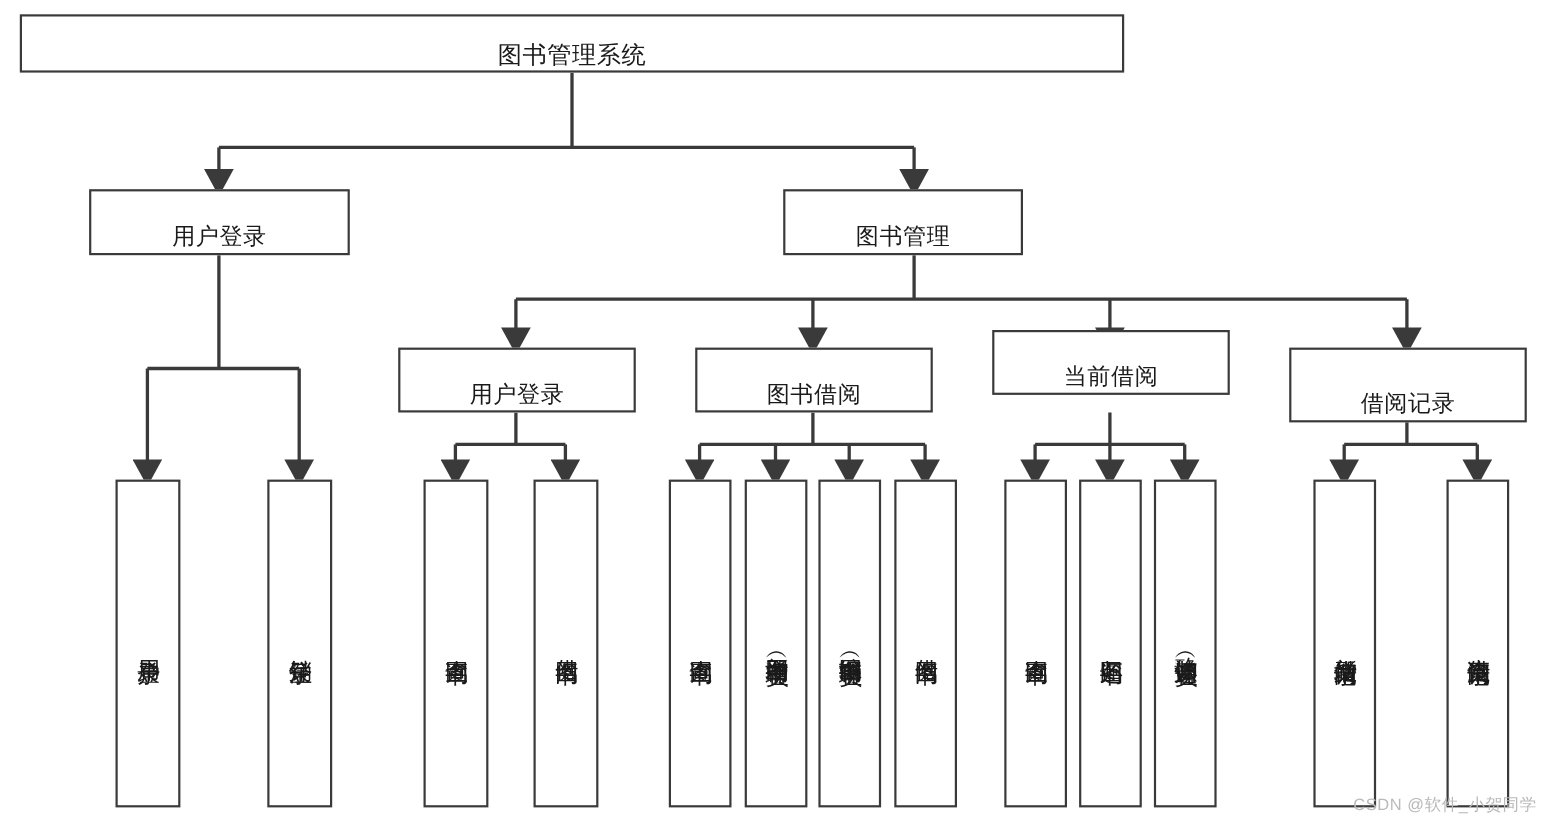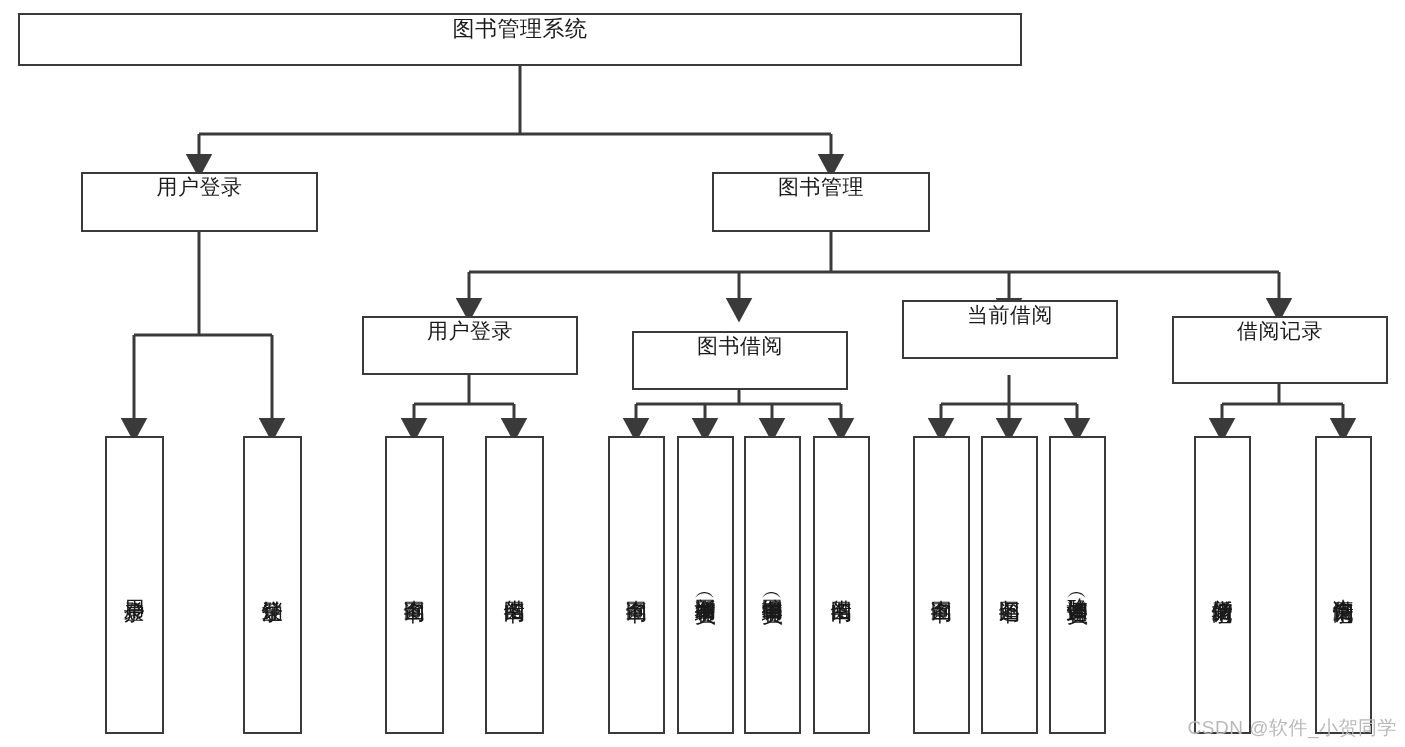--- a/index.html
+++ b/index.html
@@ -25,21 +25,21 @@
     width: 1405px;
     height: 747px;
     pointer-events: none;
   }
   .node {
     position: absolute;
     box-sizing: border-box;
     background: #ffffff;
     border: 2px solid #3a3a3a;
     display: flex;
-    align-items: flex-start;
+    align-items: flex-end;
     justify-content: center;
     color: #1a1a1a;
     z-index: 2;
   }
   .node .label {
     display: block;
     text-align: center;
     line-height: 1.28;
     letter-spacing: 0.5px;
   }
@@ -62,21 +62,21 @@
     font-size: 21px;
     line-height: 1.22;
     letter-spacing: 1px;
     max-height: 260px;
     text-align: center;
   }
   .watermark {
     position: absolute;
     right: 8px;
     bottom: 6px;
-    font-size: 19px;
+    font-size: 15px;
     color: #b9b9b9;
     letter-spacing: 0.5px;
     z-index: 5;
     white-space: nowrap;
   }
 </style>
 </head>
 <body>
 
 <div id="canvas">
@@ -138,21 +138,21 @@
   <div class="node horiz" style="left:81px; top:172px; width:237px; height:60px;">
     <span class="label">用户登录</span>
   </div>
   <div class="node horiz" style="left:712px; top:172px; width:218px; height:60px;">
     <span class="label">图书管理</span>
   </div>
 
   <div class="node horiz" style="left:362px; top:316px; width:216px; height:59px;">
     <span class="label">用户登录</span>
   </div>
-  <div class="node horiz" style="left:632px; top:331px; width:216px; height:59px;">
+  <div class="node horiz" style="left:632px; top:316px; width:216px; height:59px;">
     <span class="label">图书借阅</span>
   </div>
   <div class="node horiz" style="left:902px; top:300px; width:216px; height:59px;">
     <span class="label">当前借阅</span>
   </div>
   <div class="node horiz" style="left:1172px; top:316px; width:216px; height:68px;">
     <span class="label">借阅记录</span>
   </div>
 
   <div class="node vert" style="left:105px; top:436px; width:59px; height:298px;">

